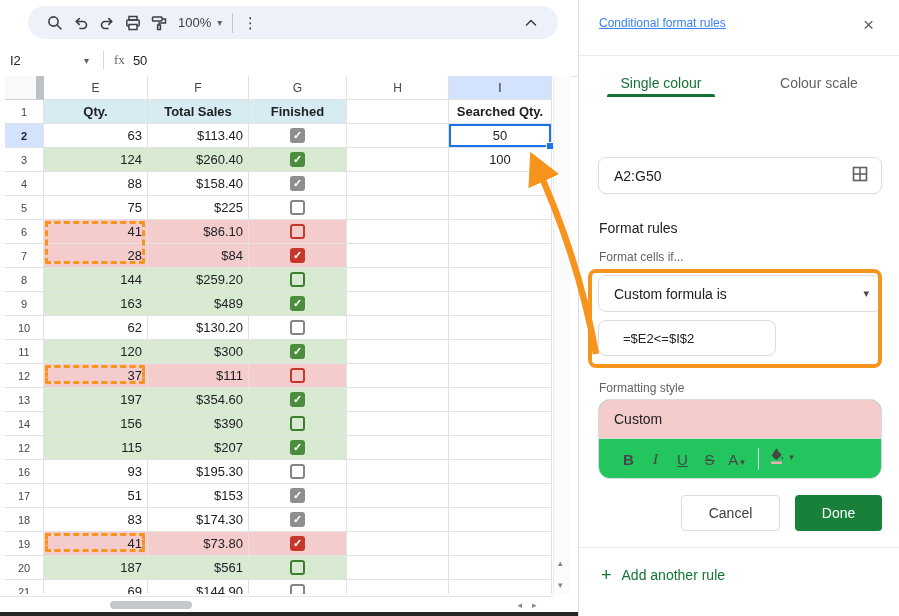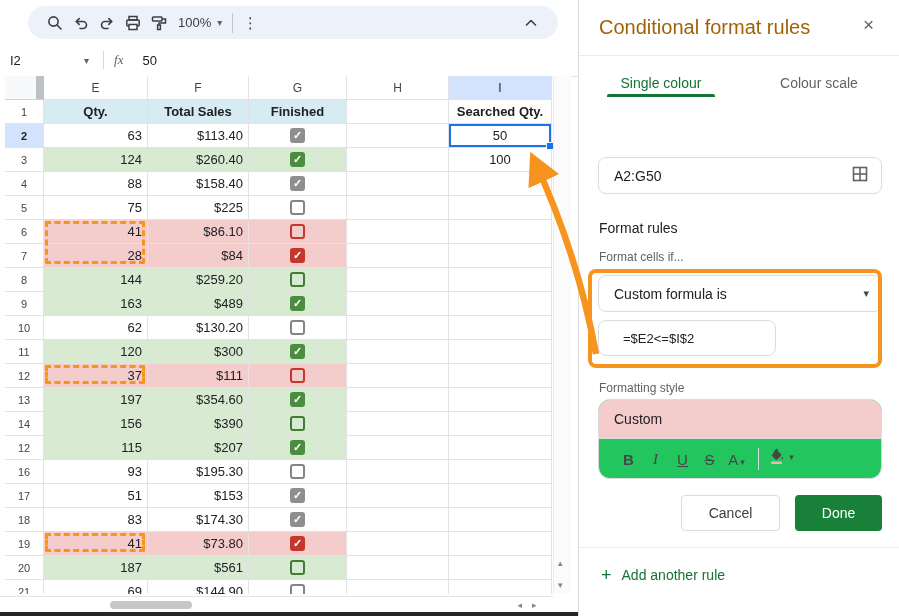--- a/index.html
+++ b/index.html
@@ -14,21 +14,21 @@
   .zoomctl{display:flex;align-items:center;gap:4px;padding:0 6px;font-size:13px;color:#3c4043;}
   .vdiv{width:1px;height:20px;background:#c4c7c5;margin:0 4px;flex:0 0 auto;}
   .kebab{font-size:15px;color:#3c4043;letter-spacing:0;}
   .spacer{flex:1;}
   
   .fbar{position:absolute;left:0;top:44px;width:578px;height:32px;background:#fff;
         border-bottom:1px solid #e0e3e7;display:flex;align-items:center;}
   .namebox{width:72px;padding-left:10px;font-size:13px;color:#202124;}
   .fb-caret{font-size:10px;color:#5f6368;margin-left:2px;}
   .fb-div{width:1px;height:18px;background:#d5d8dc;margin:0 10px 0 14px;}
-  .fx{font-style:italic;font-family:"Liberation Serif",serif;color:#5f6368;font-size:13px;margin-right:19px;}
+  .fx{font-family:"Liberation Serif",serif;color:#5f6368;font-size:13px;margin-right:8px;}
   .fval{font-size:13px;color:#202124;}
   
   .gridwrap{position:absolute;left:0;top:76px;width:553px;height:518px;overflow:hidden;background:#fff;}
   .grow{display:grid;grid-template-columns:5px 39px 104px 101px 98px 102px 103px;height:24px;}
   .gc{border-right:1px solid #e2e2e2;border-bottom:1px solid #e2e2e2;box-sizing:border-box;
       font-size:13px;display:flex;align-items:center;position:relative;background:#fff;}
   .gut{border:none;background:#fff;}
   .corner{background:#f8f9fa;border-right:1px solid #bdc1c6;border-bottom:1px solid #cfd3d7;}
   .corner .sliver{position:absolute;right:0;top:0;width:7px;height:100%;background:#bdc1c6;}
   .colh{justify-content:center;color:#444746;font-size:12px;background:#fff;}
@@ -64,21 +64,21 @@
            border-left:1px solid #ececec;}
   .vs-arrow{position:absolute;left:4px;font-size:9px;color:#80868b;}
   .hscroll{position:absolute;left:0;top:596px;width:553px;height:16px;background:#fff;border-top:1px solid #e4e4e4;}
   .hthumb{position:absolute;left:110px;top:4px;width:82px;height:8px;background:#c5c8cb;border-radius:4px;}
   .hs-arrows{position:absolute;left:502px;top:596px;width:50px;height:16px;display:flex;gap:10px;
              align-items:center;justify-content:center;font-size:9px;color:#80868b;border-top:1px solid #e4e4e4;box-sizing:border-box;background:#fff;}
   .botbar{position:absolute;left:0;top:612px;width:578px;height:4px;background:#262626;}
   
   .panel{position:absolute;left:578px;top:0;width:321px;height:616px;background:#fff;
          border-left:1px solid #dadce0;box-sizing:border-box;}
-  .p-title{position:absolute;left:20px;top:16px;font-size:20px;color:#a16207;}
+  .p-title{position:absolute;left:20px;top:16px;font-size:12px;color:#3b82f6;text-decoration:underline;}
   .p-close{position:absolute;left:284px;top:14px;font-size:19px;color:#5f6368;cursor:default;}
   .p-hdiv{position:absolute;left:0;top:55px;width:100%;height:1px;background:#e8eaed;}
   .tab{position:absolute;top:70px;height:26px;font-size:14px;display:flex;align-items:center;justify-content:center;}
   .tab1{left:18px;width:128px;color:#137333;font-weight:500;}
   .tab2{left:176px;width:128px;color:#5f6368;}
   .tabline{position:absolute;left:28px;top:94px;width:108px;height:3px;background:#137333;border-radius:2px 2px 0 0;}
   .p-label{position:absolute;left:20px;font-size:14px;color:#202124;}
   .p-small{position:absolute;left:20px;font-size:12px;color:#5f6368;}
   .p-bold{font-weight:500;}
   .inputbox{position:absolute;left:19px;width:284px;height:37px;border:1px solid #dadce0;border-radius:8px;

